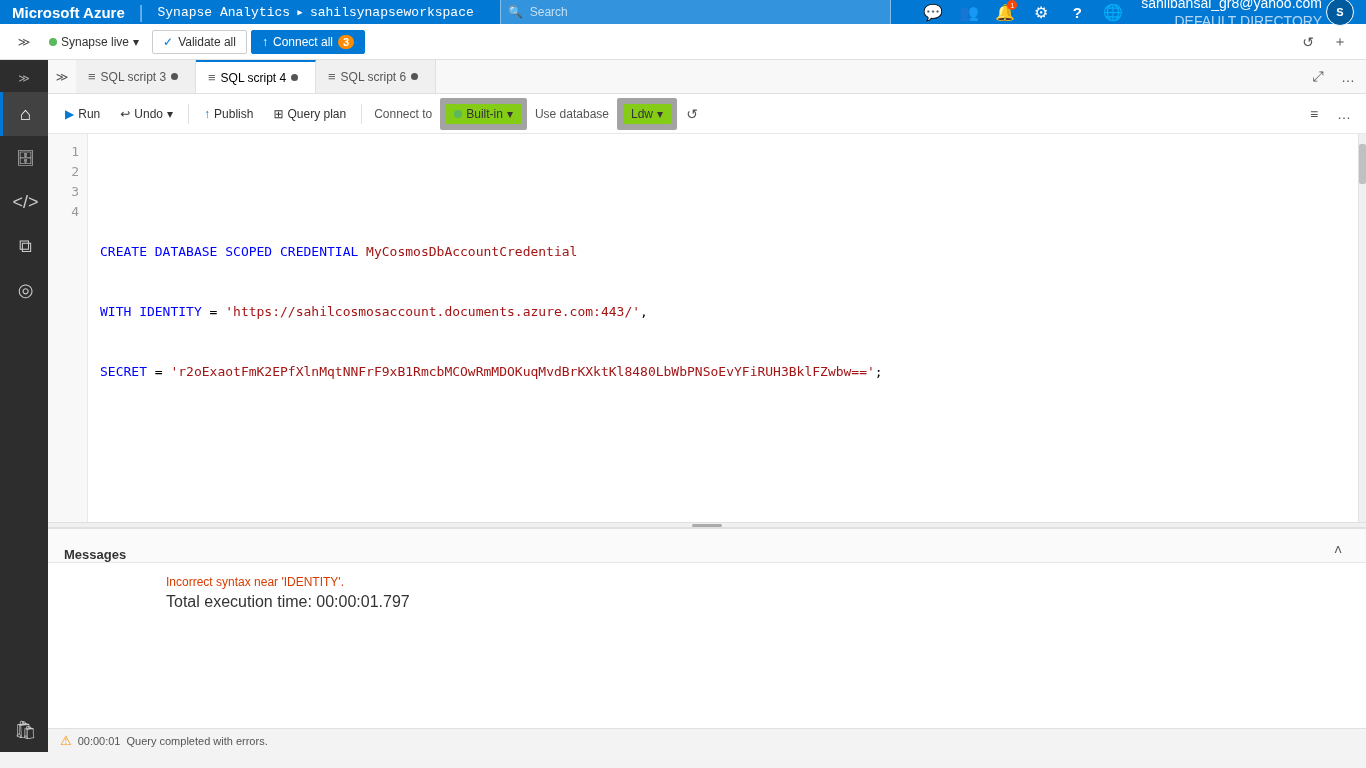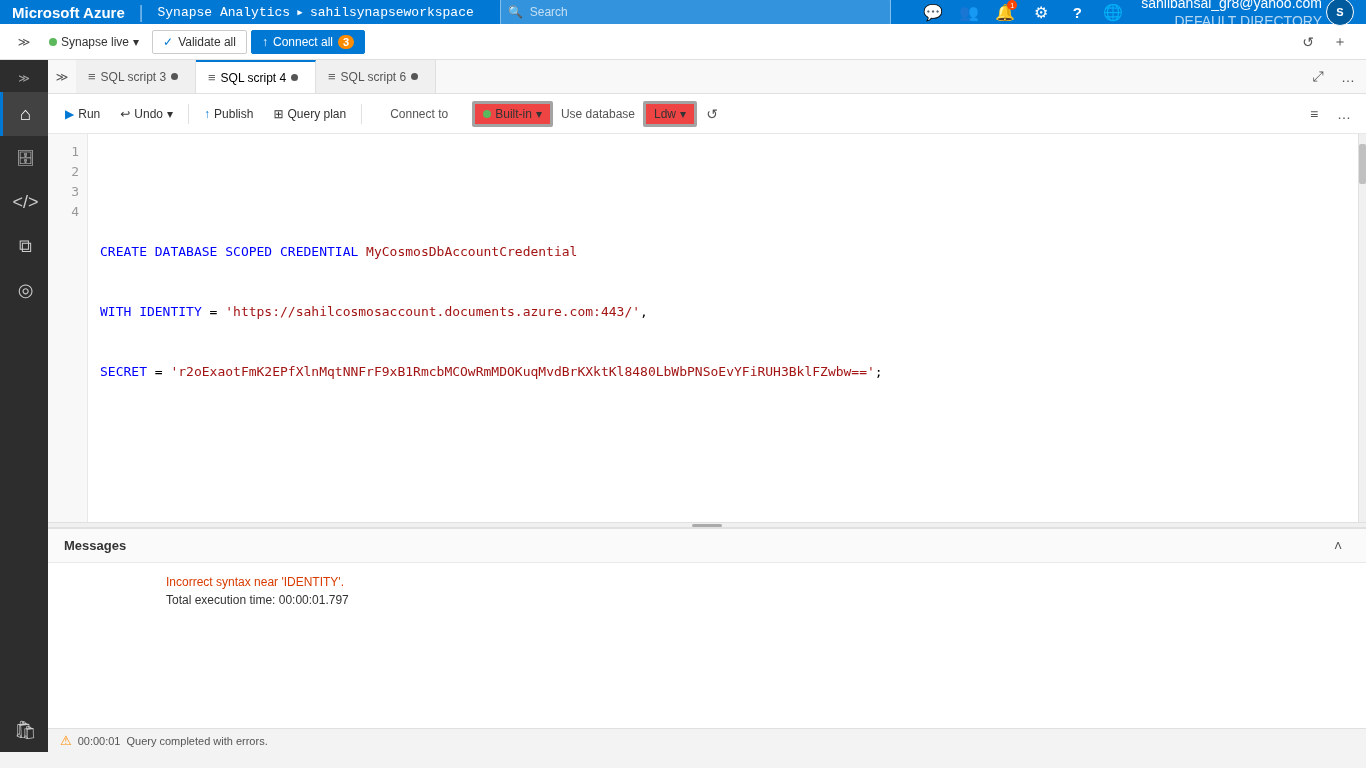--- a/index.html
+++ b/index.html
@@ -313,32 +313,32 @@
     }
     .et-divider {
       width: 1px;
       height: 20px;
       background: #e0e0e0;
       margin: 0 4px;
     }
     .connect-to-label {
       font-size: 12px;
       color: #555;
-      margin: 0 22px;
+      margin: 0 6px;
     }
     .dropdown-btn {
       display: flex;
       align-items: center;
       gap: 4px;
       padding: 3px 8px;
-      border: 3px solid #a3a3a3;
+      border: 6px solid #a3a3a3;
       border-radius: 2px;
       cursor: pointer;
       font-size: 12px;
-      background: #ef4444;
+      background: #84cc16;
       color: #333;
     }
     .built-in-dot {
       width: 8px;
       height: 8px;
       background: #5cb85c;
       border-radius: 50%;
     }
     .use-db-label {
       font-size: 12px;
@@ -442,21 +442,21 @@
     .messages-panel {
       height: 200px;
       display: flex;
       flex-direction: column;
       background: white;
       border-top: 1px solid #e0e0e0;
     }
     .messages-header {
       height: 34px;
       display: flex;
-      align-items: center;
+      align-items: flex-end;
       padding: 0 16px;
       border-bottom: 1px solid #e8e8e8;
       background: #fafafa;
     }
     .messages-title {
       font-size: 13px;
       font-weight: 600;
       color: #333;
     }
     .messages-collapse {
@@ -476,21 +476,21 @@
       overflow: auto;
     }
     .msg-row {
       display: flex;
       gap: 12px;
       margin-bottom: 4px;
     }
     .msg-time { color: #555; font-size: 12px; min-width: 90px; }
     .msg-link { color: #0078d4; text-decoration: underline; cursor: pointer; }
     .msg-error { color: #d83b01; font-size: 12px; }
-    .msg-normal { color: #333; font-size: 12px; }
+    .msg-normal { color: #333; font-size: 16px; }
 
     
     .status-bar {
       height: 24px;
       background: #f3f3f3;
       border-top: 1px solid #e0e0e0;
       display: flex;
       align-items: center;
       padding: 0 12px;
       gap: 6px;

